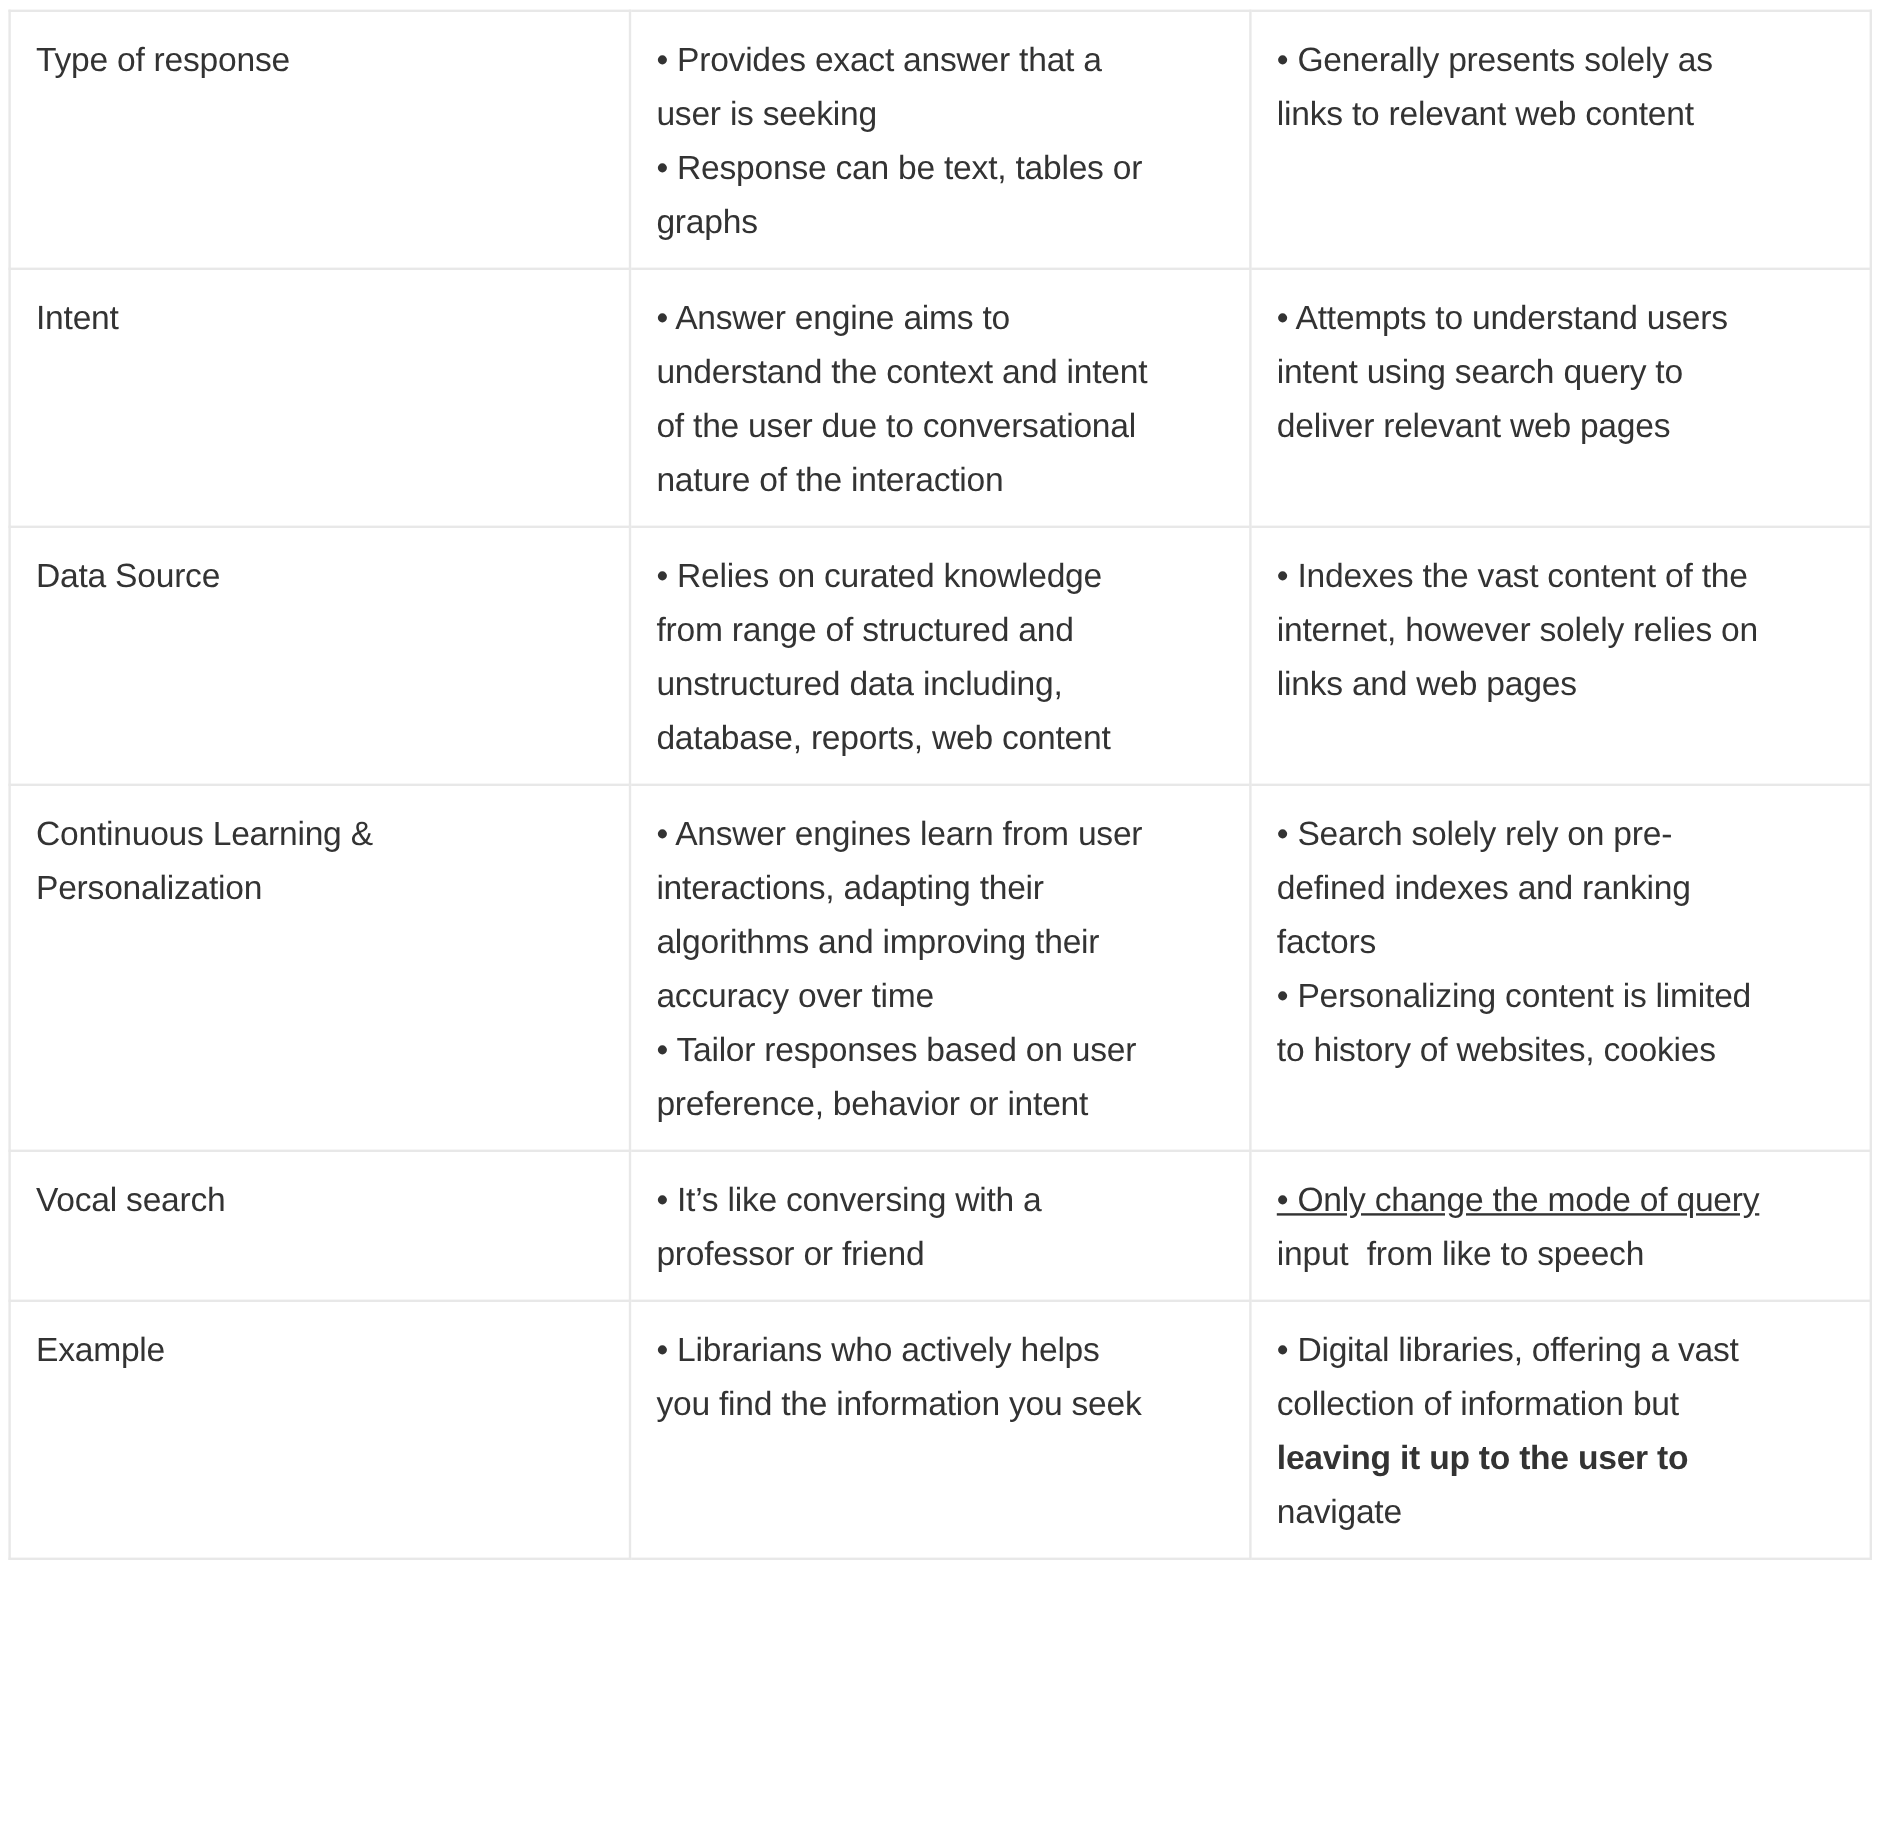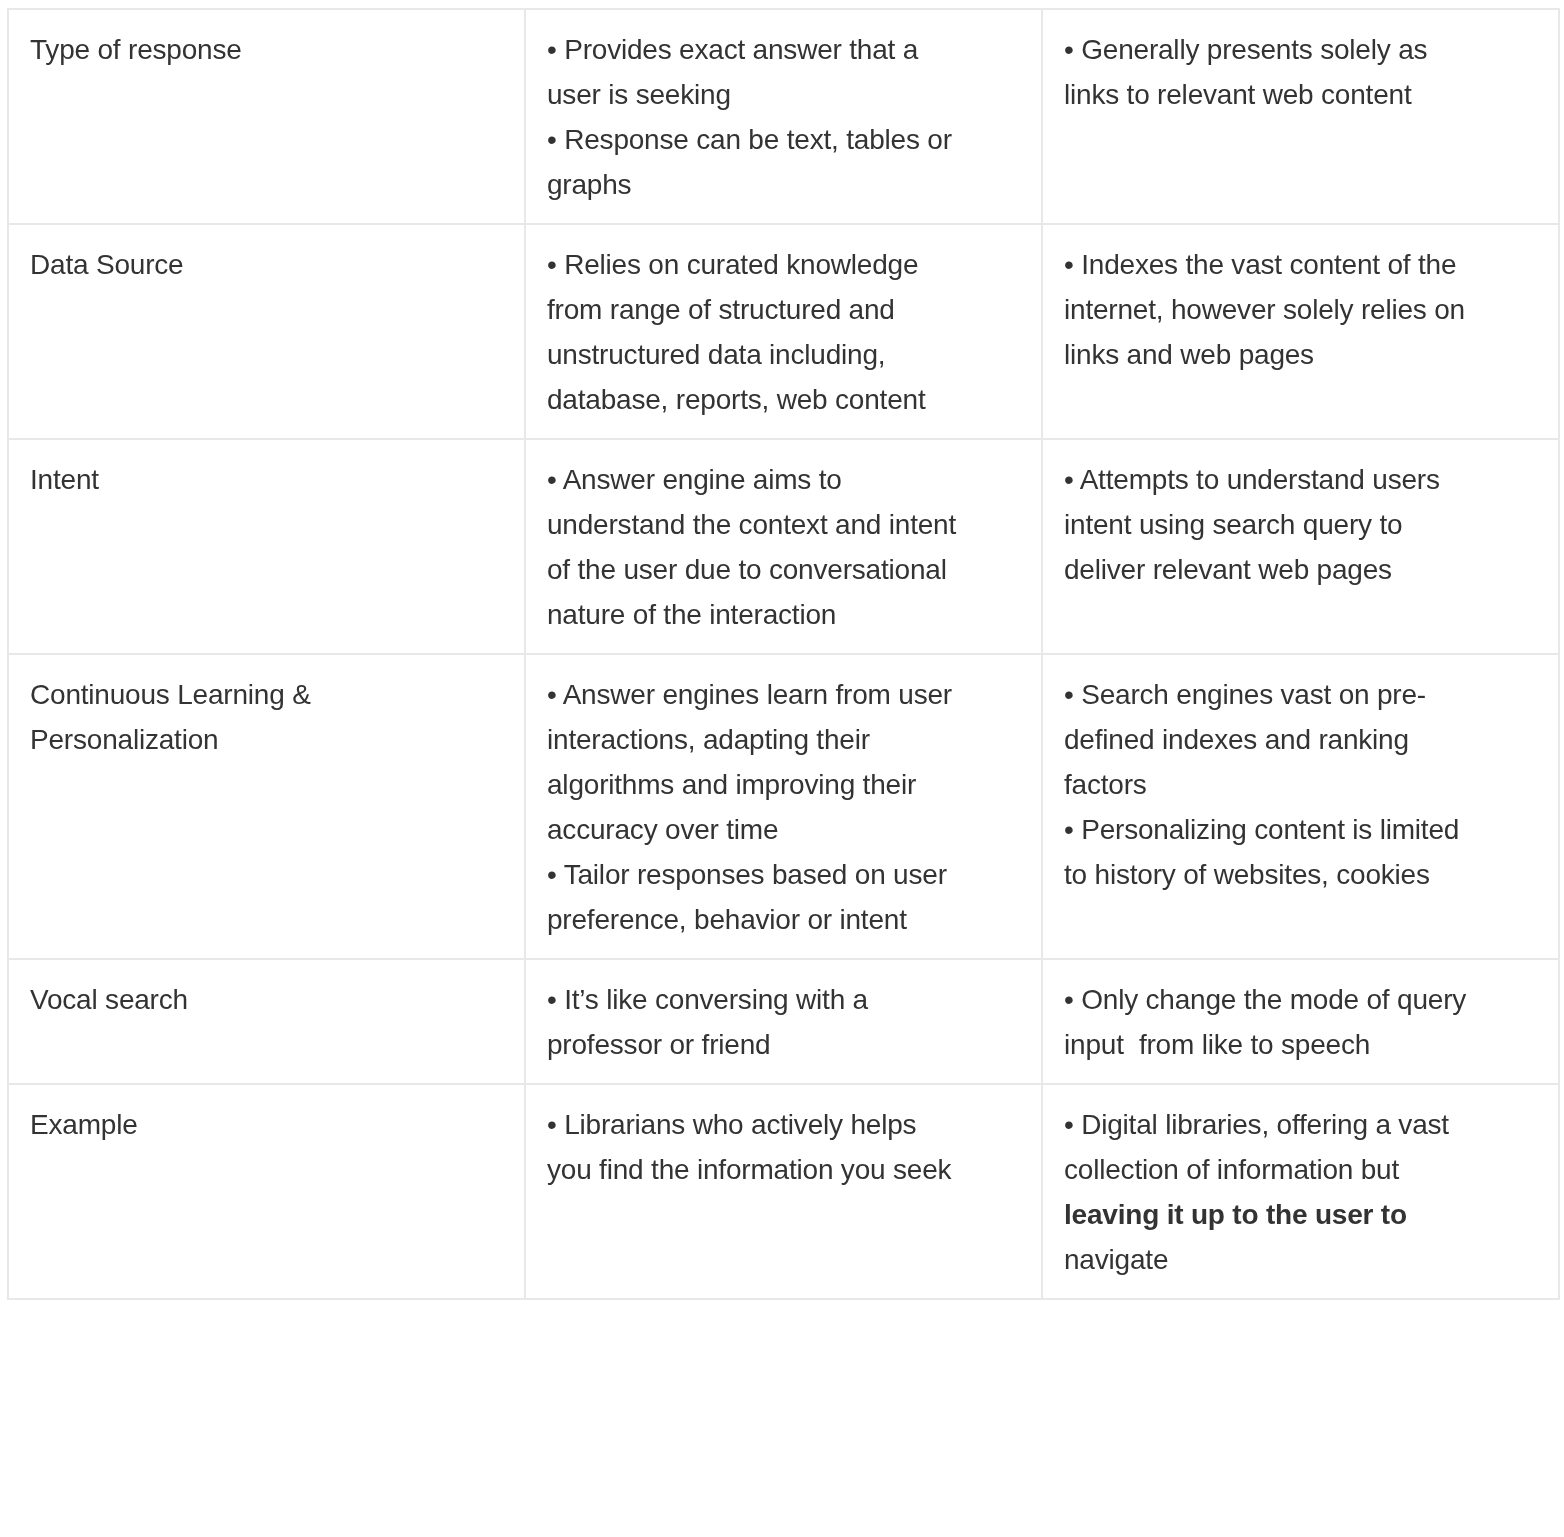--- a/index.html
+++ b/index.html
@@ -57,81 +57,81 @@
           <span class="line" style="white-space: pre;">• Response can be text, tables or</span>
           <span class="line" style="white-space: pre;">graphs</span>
         </td>
         <td>
           <span class="line" style="white-space: pre;">• Generally presents solely as</span>
           <span class="line" style="white-space: pre;">links to relevant web content</span>
         </td>
       </tr>
       <tr>
         <td>
+          <span class="line" style="white-space: pre;">Intent</span>
+        </td>
+        <td>
+          <span class="line" style="white-space: pre;">• Answer engine aims to</span>
+          <span class="line" style="white-space: pre;">understand the context and intent</span>
+          <span class="line" style="white-space: pre;">of the user due to conversational</span>
+          <span class="line" style="white-space: pre;">nature of the interaction</span>
+        </td>
+        <td>
+          <span class="line" style="white-space: pre;">• Attempts to understand users</span>
+          <span class="line" style="white-space: pre;">intent using search query to</span>
+          <span class="line" style="white-space: pre;">deliver relevant web pages</span>
+        </td>
+      </tr>
+      <tr>
+        <td>
           <span class="line" style="white-space: pre;">Data Source</span>
         </td>
         <td>
           <span class="line" style="white-space: pre;">• Relies on curated knowledge</span>
           <span class="line" style="white-space: pre;">from range of structured and</span>
           <span class="line" style="white-space: pre;">unstructured data including,</span>
           <span class="line" style="white-space: pre;">database, reports, web content</span>
         </td>
         <td>
           <span class="line" style="white-space: pre;">• Indexes the vast content of the</span>
           <span class="line" style="white-space: pre;">internet, however solely relies on</span>
           <span class="line" style="white-space: pre;">links and web pages</span>
         </td>
       </tr>
       <tr>
         <td>
-          <span class="line" style="white-space: pre;">Intent</span>
-        </td>
-        <td>
-          <span class="line" style="white-space: pre;">• Answer engine aims to</span>
-          <span class="line" style="white-space: pre;">understand the context and intent</span>
-          <span class="line" style="white-space: pre;">of the user due to conversational</span>
-          <span class="line" style="white-space: pre;">nature of the interaction</span>
-        </td>
-        <td>
-          <span class="line" style="white-space: pre;">• Attempts to understand users</span>
-          <span class="line" style="white-space: pre;">intent using search query to</span>
-          <span class="line" style="white-space: pre;">deliver relevant web pages</span>
-        </td>
-      </tr>
-      <tr>
-        <td>
           <span class="line" style="white-space: pre;">Continuous Learning &amp;</span>
           <span class="line" style="white-space: pre;">Personalization</span>
         </td>
         <td>
           <span class="line" style="white-space: pre;">• Answer engines learn from user</span>
           <span class="line" style="white-space: pre;">interactions, adapting their</span>
           <span class="line" style="white-space: pre;">algorithms and improving their</span>
           <span class="line" style="white-space: pre;">accuracy over time</span>
           <span class="line" style="white-space: pre;">• Tailor responses based on user</span>
           <span class="line" style="white-space: pre;">preference, behavior or intent</span>
         </td>
         <td>
-          <span class="line" style="white-space: pre;">• Search engines vast on pre-</span>
+          <span class="line" style="white-space: pre;">• Search solely rely on pre-</span>
           <span class="line" style="white-space: pre;">defined indexes and ranking</span>
           <span class="line" style="white-space: pre;">factors</span>
           <span class="line" style="white-space: pre;">• Personalizing content is limited</span>
           <span class="line" style="white-space: pre;">to history of websites, cookies</span>
         </td>
       </tr>
       <tr>
         <td>
           <span class="line" style="white-space: pre;">Vocal search</span>
         </td>
         <td>
           <span class="line" style="white-space: pre;">• It’s like conversing with a</span>
           <span class="line" style="white-space: pre;">professor or friend</span>
         </td>
         <td>
-          <span class="line" style="white-space: pre;">• Only change the mode of query</span>
+          <span class="line" style="white-space: pre; text-decoration: underline;">• Only change the mode of query</span>
           <span class="line" style="white-space: pre;">input  from like to speech</span>
         </td>
       </tr>
       <tr>
         <td>
           <span class="line" style="white-space: pre;">Example</span>
         </td>
         <td>
           <span class="line" style="white-space: pre;">• Librarians who actively helps</span>
           <span class="line" style="white-space: pre;">you find the information you seek</span>

